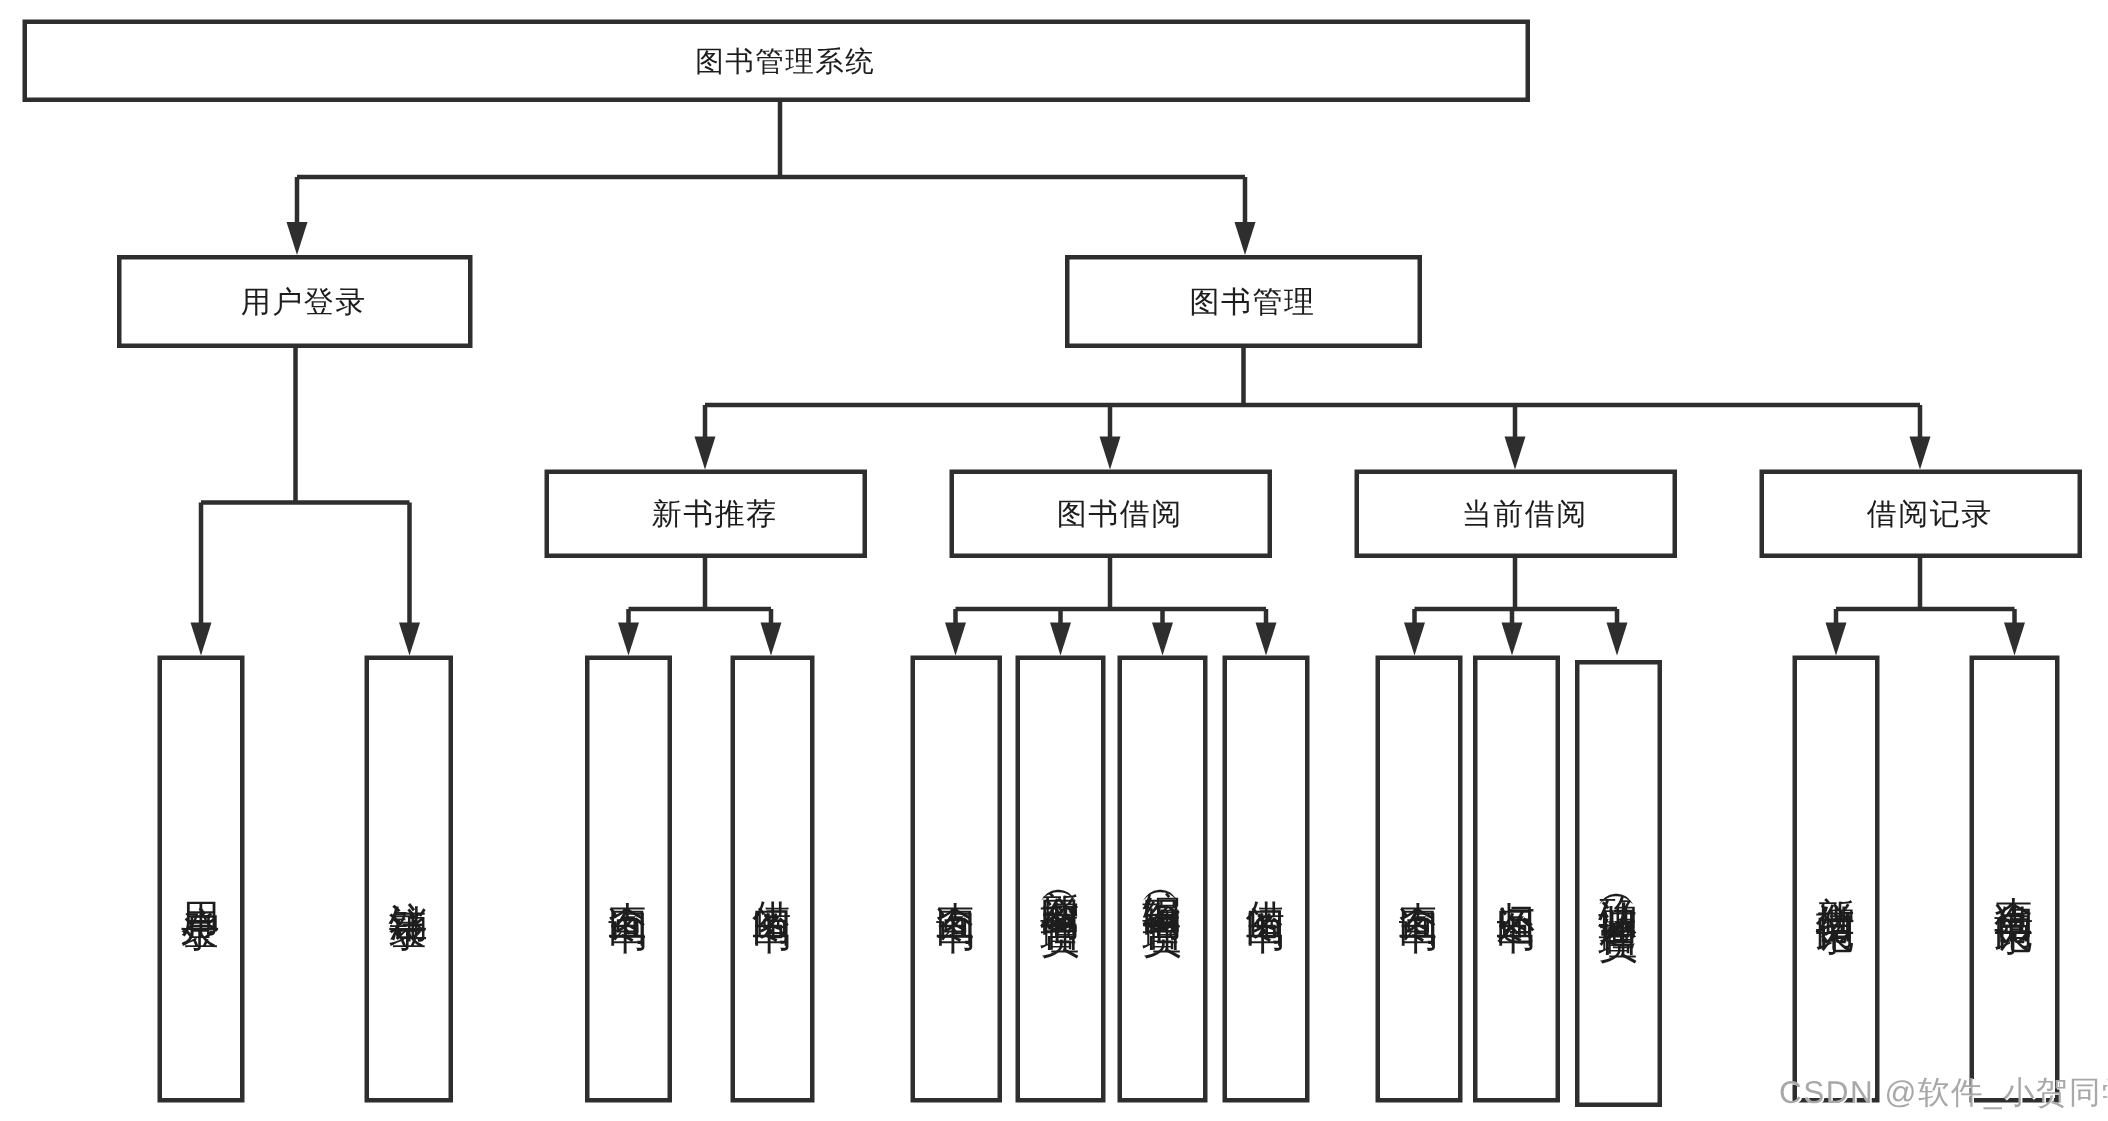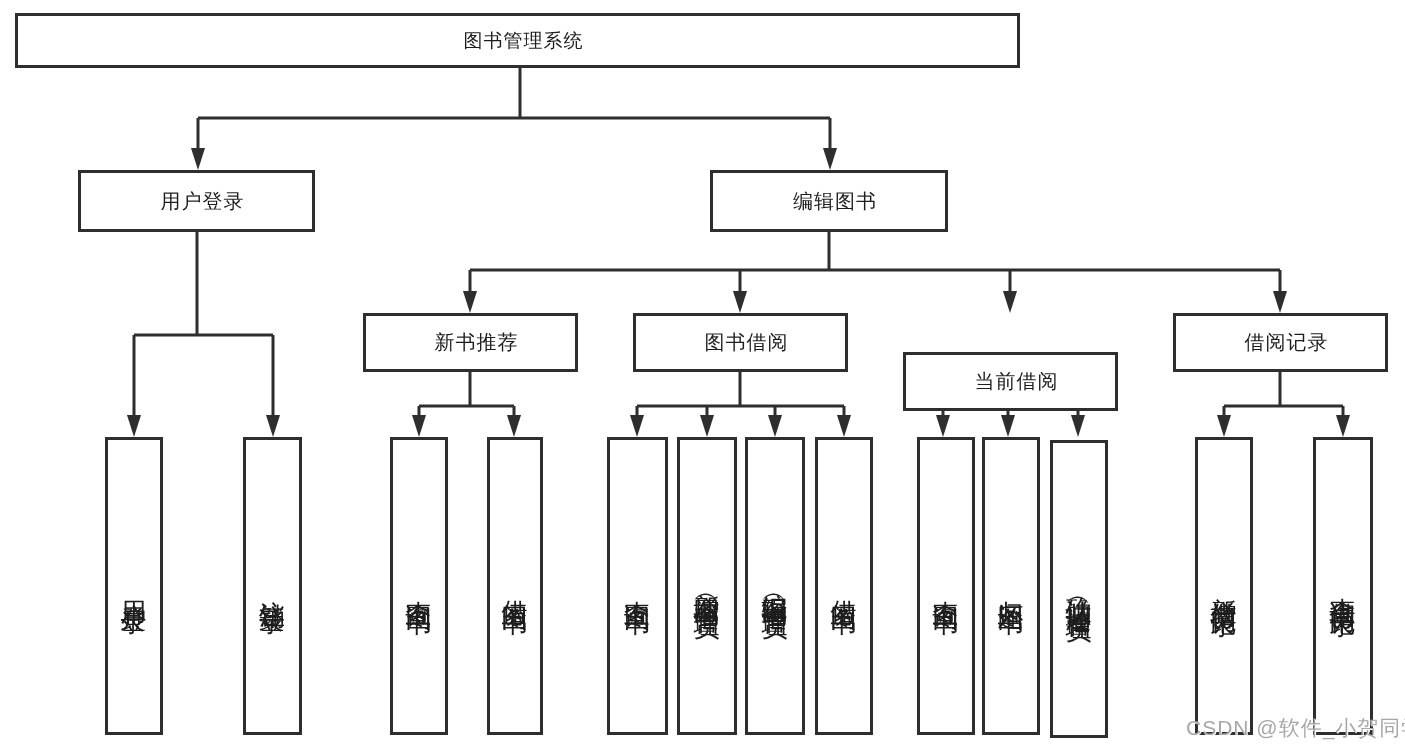--- a/index.html
+++ b/index.html
@@ -114,25 +114,25 @@
       <polygon points="1071,415 1085,415 1078,437"></polygon>
 
       <polygon points="1217,415 1231,415 1224,437"></polygon>
       <polygon points="1336,415 1350,415 1343,437"></polygon>
     </g>
   </svg>
 
   <div class="hbox root-box" style="left:15px; top:13px; width:1005px; height:55px;">图书管理系统</div>
 
   <div class="hbox" style="left:78px; top:170px; width:237px; height:62px;">用户登录</div>
-  <div class="hbox" style="left:710px; top:170px; width:238px; height:62px;">编辑图书</div>
+  <div class="hbox" style="left:710px; top:170px; width:238px; height:62px;">图书管理</div>
 
   <div class="hbox" style="left:363px; top:313px; width:215px; height:59px;">新书推荐</div>
   <div class="hbox" style="left:633px; top:313px; width:215px; height:59px;text-align:right;">图书借阅</div>
-  <div class="hbox" style="left:903px; top:313px; width:215px; height:59px;margin-top:39px;">当前借阅</div>
+  <div class="hbox" style="left:903px; top:313px; width:215px; height:59px;">当前借阅</div>
   <div class="hbox" style="left:1173px; top:313px; width:215px; height:59px;">借阅记录</div>
 
   <div class="vbox" style="left:105px; width:58px;">用户登录</div>
   <div class="vbox" style="left:243px; width:59px;">注销登录</div>
 
   <div class="vbox" style="left:390px; width:58px;">查询图书</div>
   <div class="vbox" style="left:487px; width:56px;">借阅图书</div>
 
   <div class="vbox" style="left:607px; width:61px;">查询图书</div>
   <div class="vbox" style="left:677px; width:60px;">新增图书（管理员）</div>

